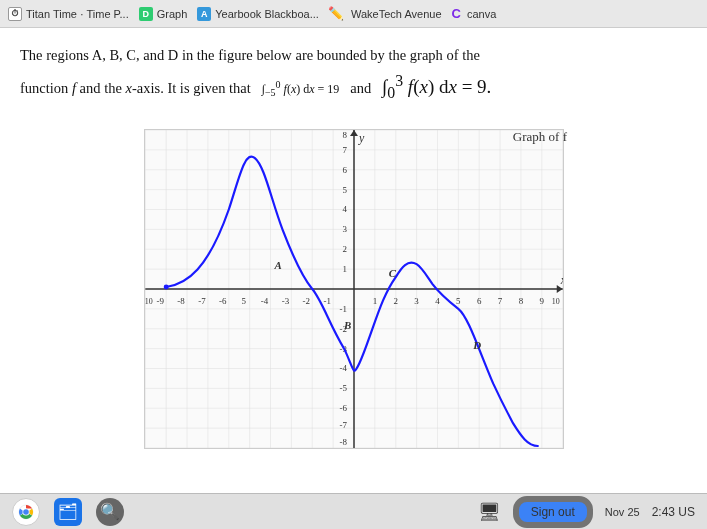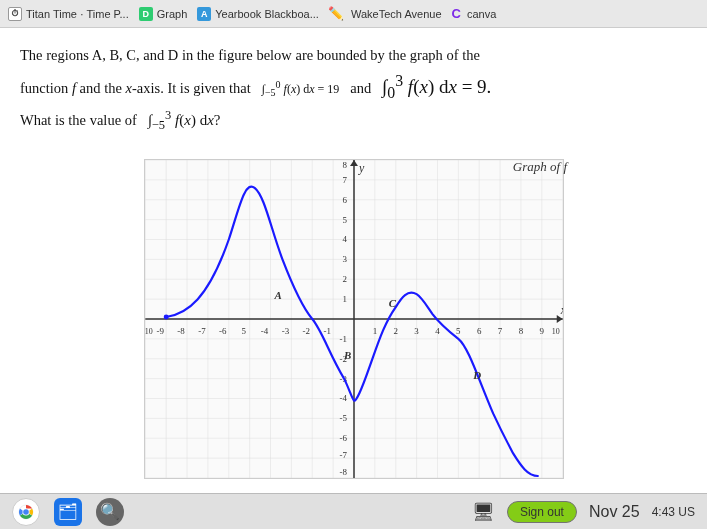--- a/index.html
+++ b/index.html
@@ -71,21 +71,20 @@
       justify-content: center;
       margin-top: 6px;
       position: relative;
     }
 
     .graph-label {
       position: absolute;
       top: 0;
       right: 120px;
       font-size: 13px;
-      font-style: italic;
       color: #333;
     }
 
     
     .taskbar {
       position: absolute;
       bottom: 0;
       left: 0;
       width: 707px;
       height: 36px;
@@ -116,22 +115,22 @@
     .taskbar-right {
       display: flex;
       align-items: center;
       gap: 12px;
       font-family: Arial, sans-serif;
       font-size: 12px;
       color: #333;
     }
 
     .sign-out-btn {
-      background: #84cc16;
-      border: 1px solid #737373;
+      background: #3b82f6;
+      border: 6px solid #737373;
       border-radius: 14px;
       padding: 3px 12px;
       font-size: 12px;
       font-family: Arial, sans-serif;
       cursor: pointer;
       color: #333;
     }
 
     svg text {
       font-family: 'Times New Roman', Times, serif;
@@ -163,22 +162,20 @@
   </div>
 </div>
 
 <div class="content">
   <div class="problem-text">
     <span>The regions A, B, C, and D in the figure below are bounded by the graph of the</span><br>
     <span>function <span class="math-inline">f</span> and the <span class="math-inline">x</span>-axis. It is given that &nbsp;
     <span style="font-size:12px;">∫<sub>−5</sub><sup>0</sup> <span class="math-inline">f</span>(<span class="math-inline">x</span>) d<span class="math-inline">x</span> = 19</span>
     &nbsp; and &nbsp;
     <span style="font-size:19px;">∫<sub>0</sub><sup>3</sup> <span class="math-inline">f</span>(<span class="math-inline">x</span>) d<span class="math-inline">x</span> = 9.</span></span><br>
-    <span>What is the value of &nbsp;
-    <span style="font-size:15px;">∫<sub>−5</sub><sup>3</sup> <span class="math-inline">f</span>(<span class="math-inline">x</span>) d<span class="math-inline">x</span>?</span></span>
   </div>
 
   <div class="graph-container">
     <div class="graph-label">Graph of  f</div>
 
     <svg width="420" height="320" viewBox="0 0 420 320" style="border: 1px solid #ccc; background: #fafafa;">
 
       <g stroke="#ddd" stroke-width="0.5">
 
         <line x1="0" y1="0" x2="0" y2="320"></line>
@@ -327,16 +324,16 @@
       <span>🔍</span>
     </div>
   </div>
 
   <div class="taskbar-right">
 
     <div style="font-size: 18px;">🖥</div>
 
     <button class="sign-out-btn">Sign out</button>
 
-    <span style="font-family: Arial, sans-serif; font-size: 16px;">Nov 25</span>
-    <span style="font-family: Arial, sans-serif; font-size: 12px;">4:43 US</span>
+    <span style="font-family: Arial, sans-serif; font-size: 11px;">Nov 25</span>
+    <span style="font-family: Arial, sans-serif; font-size: 12px;">2:43 US</span>
   </div>
 </div>
 
 </body></html>

